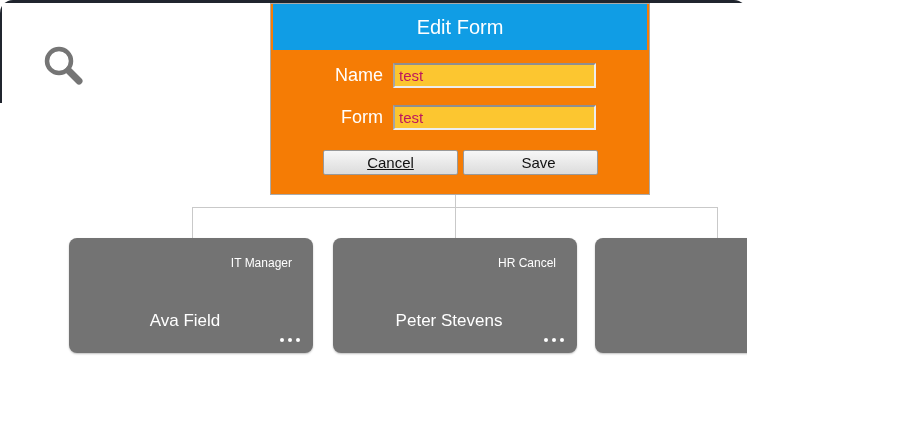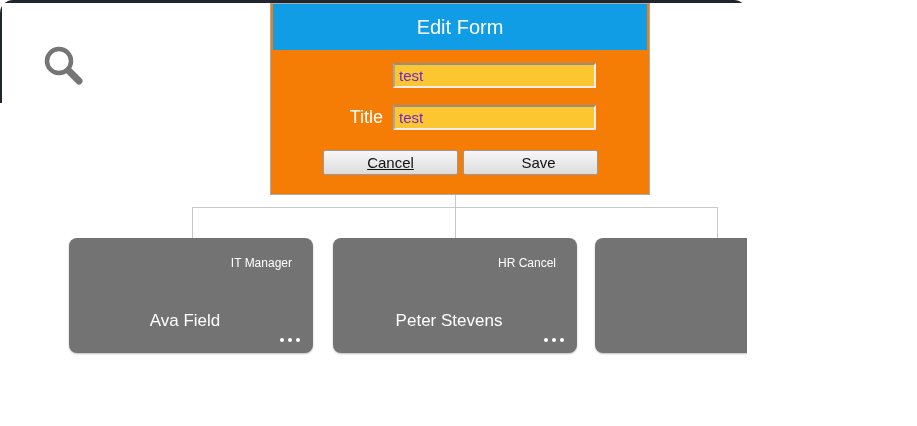--- a/index.html
+++ b/index.html
@@ -28,21 +28,21 @@
     display:flex; align-items:center; justify-content:center;
   }
   .form-label {
     position:absolute; left:0; width:112px; height:25px;
     color:#fff; font-size:18px; text-align:right; line-height:25px;
   }
   .lbl-name { top:59px; }
   .lbl-title { top:101px; }
   .form-input {
     position:absolute; left:122px; width:203px; height:25px;
-    background:#FCC630; color:#6d28d9; font-size:15px; padding:0 4px;
+    background:#FCC630; color:#be185d; font-size:15px; padding:0 4px;
     border:2px solid; border-color:#8F8F8F #EDEDED #EDEDED #A5A5A5;
     font-family:"Liberation Sans", sans-serif; outline:none;
   }
   .inp-name { top:59px; }
   .inp-title { top:101px; }
   .btn {
     position:absolute; top:146px; width:135px; height:25px;
     background:linear-gradient(#F7F7F7,#DCDCDC);
     border:1px solid #999; border-radius:2px;
     font-size:15px; color:#111; text-align:center;
@@ -90,23 +90,24 @@
 
   <svg class="zoom-icon" viewBox="0 0 48 48">
     <circle cx="19" cy="19" r="12" fill="none" stroke="#757575" stroke-width="4.5"></circle>
     <line x1="28.5" y1="28.5" x2="39" y2="39" stroke="#757575" stroke-width="7" stroke-linecap="round"></line>
     <path d="M12.5 22 A 8 8 0 0 1 15.5 12.8" fill="none" stroke="#ffffff" stroke-width="2.4" stroke-linecap="round"></path>
   </svg>
 
   <div class="panel">
     <div class="panel-header">Edit Form</div>
 
+    <div class="form-label lbl-name">Name</div>
     <input class="form-input inp-name" type="text" value="test" style="">
 
-    <div class="form-label lbl-title">Title</div>
+    <div class="form-label lbl-title">Form</div>
     <input class="form-input inp-title" type="text" value="test" style="">
 
     <button class="btn btn-cancel">Cancel</button>
     <button class="btn btn-save">Save</button>
   </div>
 
   <div class="conn conn-v-main"></div>
   <div class="conn conn-h"></div>
   <div class="conn conn-d1"></div>
   <div class="conn conn-d3"></div>

